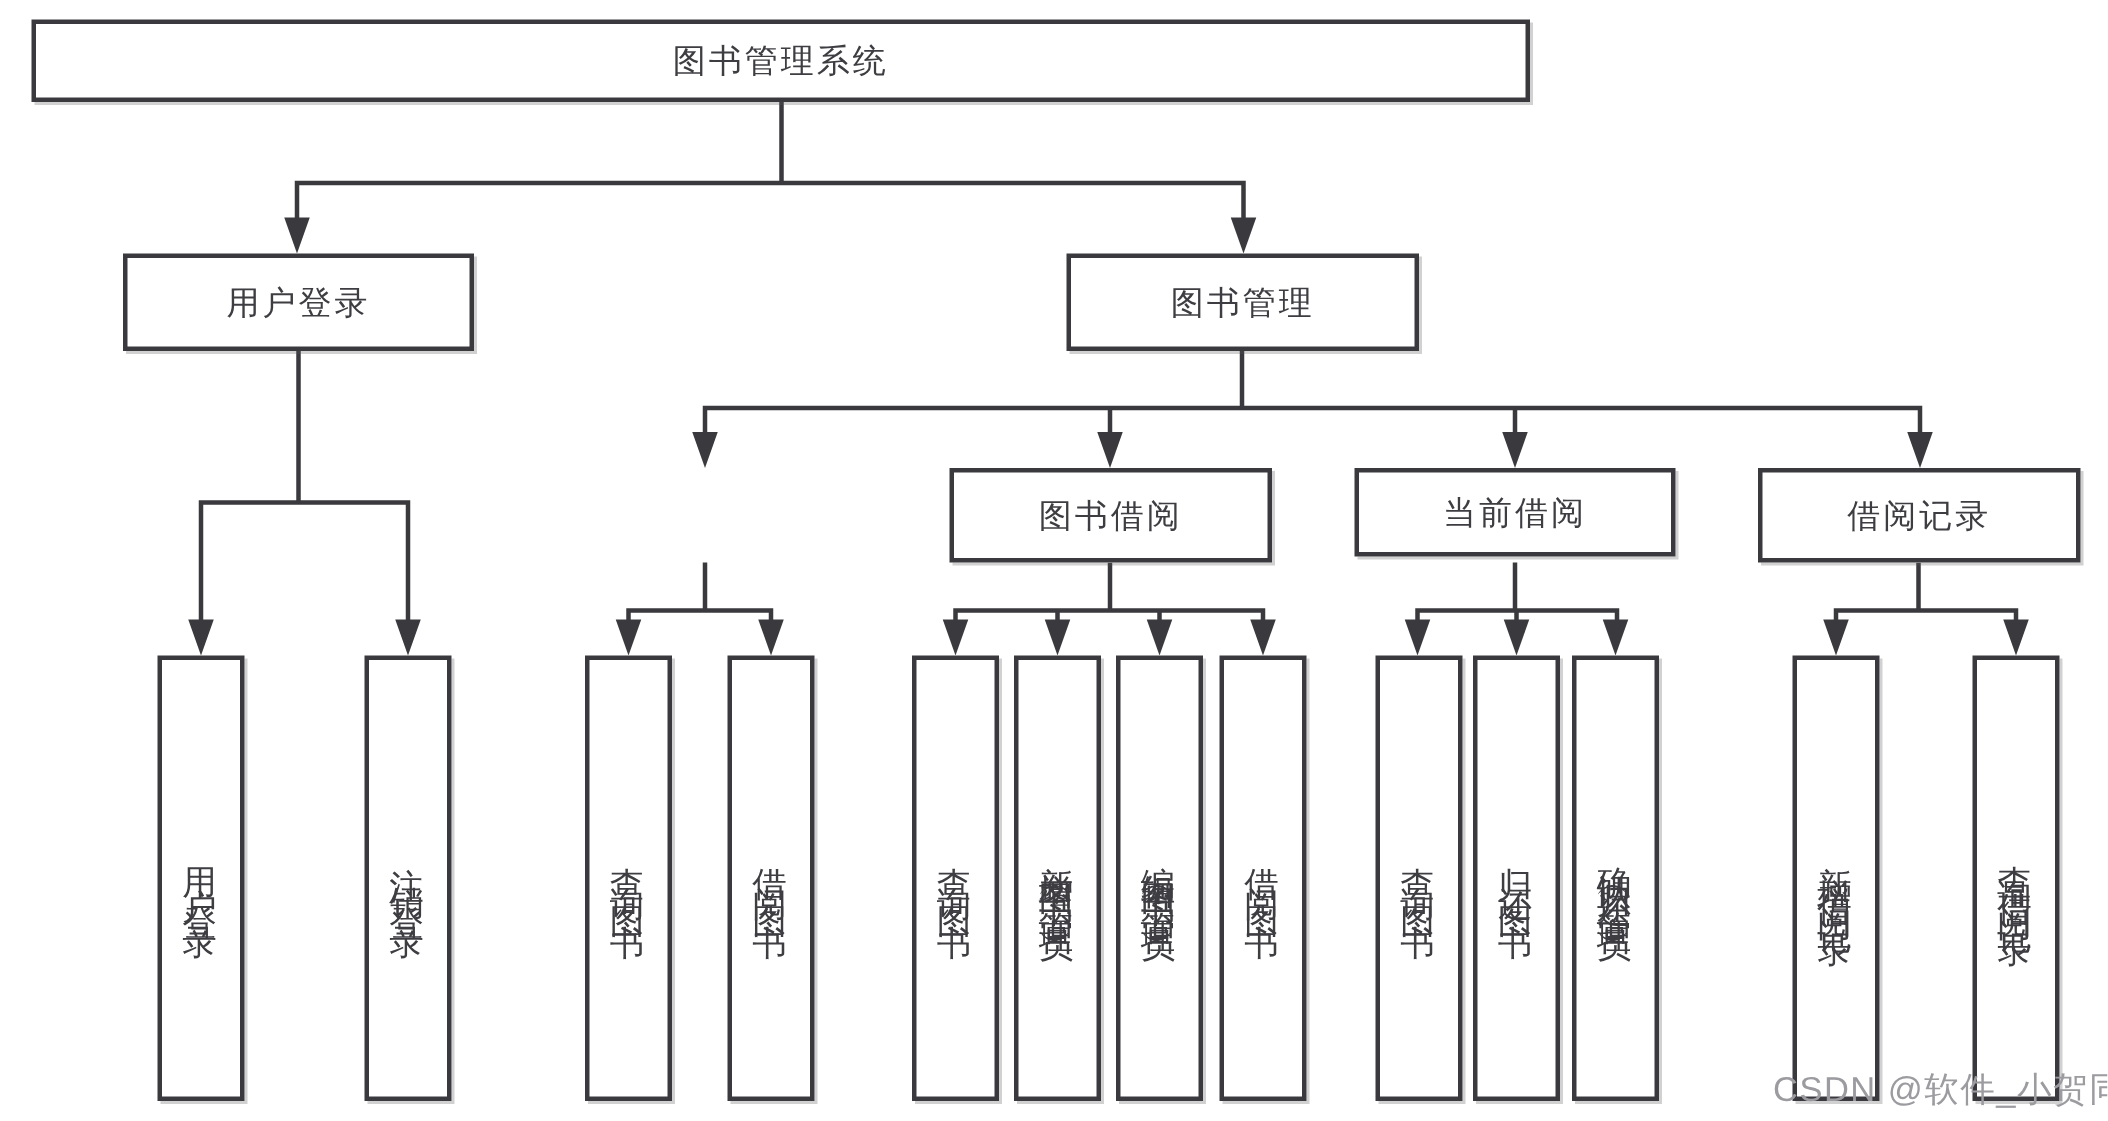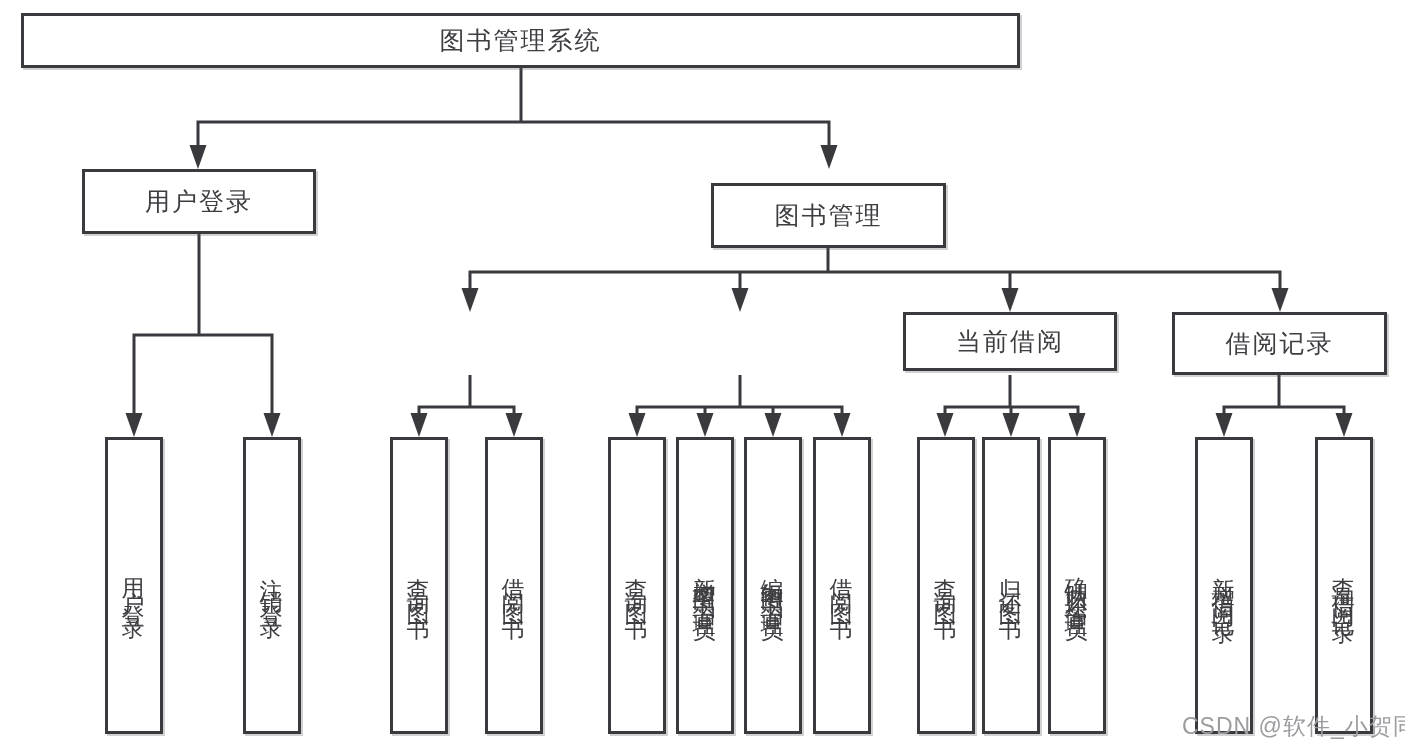--- a/index.html
+++ b/index.html
@@ -14,21 +14,21 @@
   .box{
     position:absolute;
     box-sizing:border-box;
     background:#ffffff;
     border:3px solid #3a3a3e;
     box-shadow:2px 2px 0 rgba(90,90,95,0.28);
     display:flex;align-items:center;justify-content:center;
     color:#3d3d42;
     z-index:2;
   }
-  .hlabel{font-size:25px;letter-spacing:2px;white-space:nowrap;}
+  .hlabel{font-size:22px;letter-spacing:2px;white-space:nowrap;}
   .leaf span{
     writing-mode:vertical-rl;
     text-orientation:mixed;
     font-size:23px;
     color:#3d3d42;
     white-space:nowrap;
   }
   .s4{letter-spacing:13px;}
   .s6{letter-spacing:9px;}
   .s9{letter-spacing:6px;}
@@ -92,24 +92,27 @@
     </g>
   </svg>
 
   <div class="box" style="left:21px;top:13px;width:999px;height:55px;">
     <span class="hlabel">图书管理系统</span>
   </div>
 
   <div class="box" style="left:82px;top:169px;width:234px;height:65px;">
     <span class="hlabel">用户登录</span>
   </div>
-  <div class="box" style="left:711px;top:183px;width:235px;height:65px;">
+  <div class="box" style="left:711px;top:169px;width:235px;height:65px;">
     <span class="hlabel">图书管理</span>
   </div>
 
+  <div class="box" style="left:633px;top:312px;width:215px;height:63px;">
+    <span class="hlabel">图书借阅</span>
+  </div>
   <div class="box" style="left:903px;top:312px;width:214px;height:59px;justify-content:center;">
     <span class="hlabel">当前借阅</span>
   </div>
   <div class="box" style="left:1172px;top:312px;width:215px;height:63px;">
     <span class="hlabel">借阅记录</span>
   </div>
 
   <div class="box leaf" style="left:105px;top:437px;width:58px;height:297px;">
     <span class="s4">用户登录</span>
   </div>

